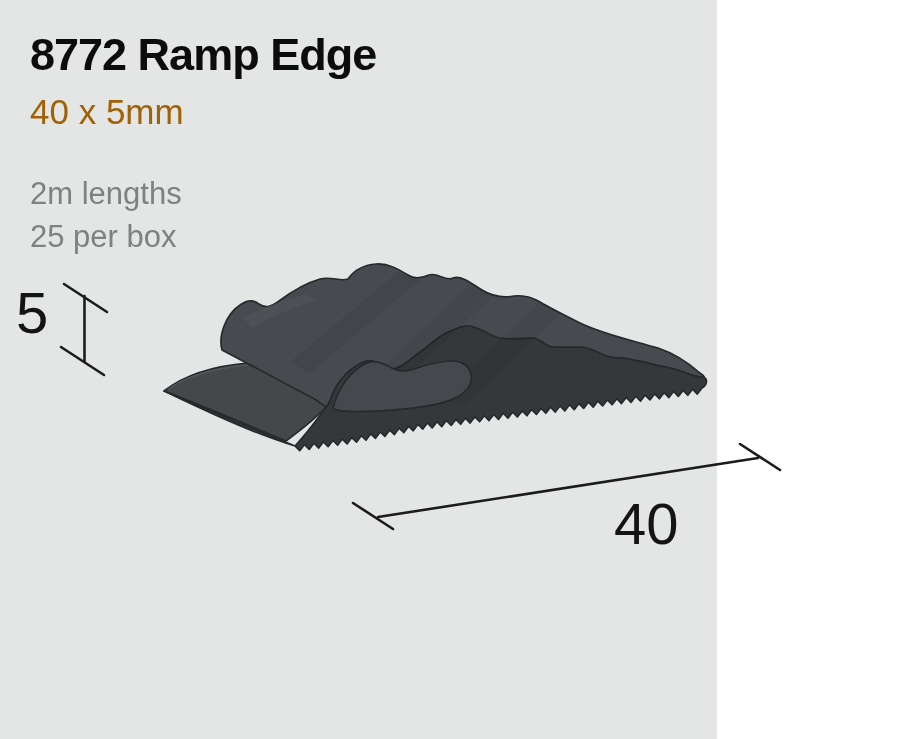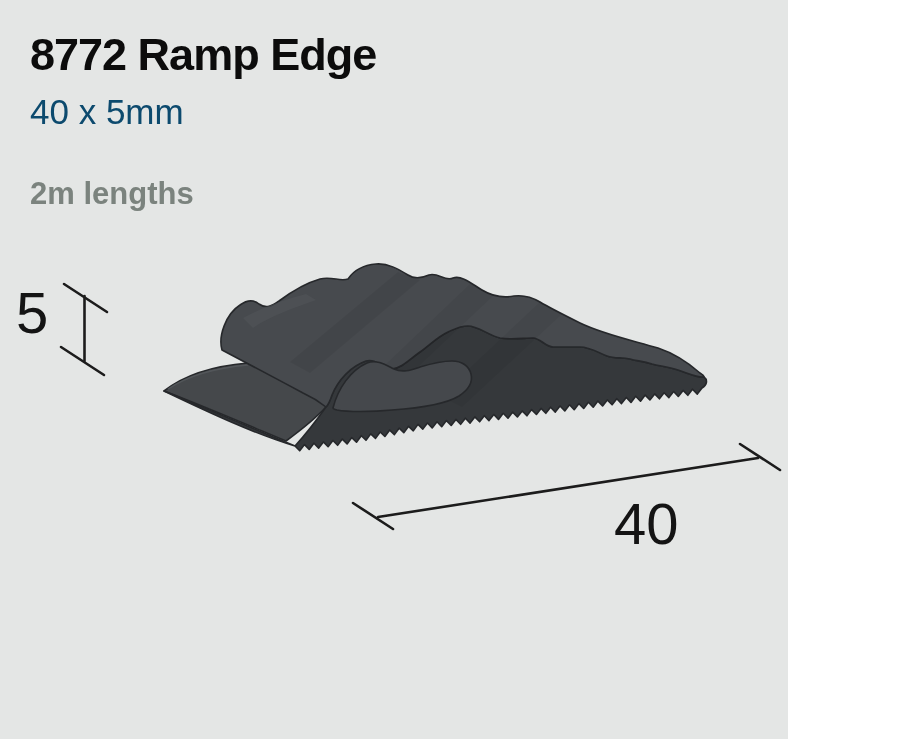--- a/index.html
+++ b/index.html
@@ -5,21 +5,21 @@
   html, body {
     margin: 0;
     padding: 0;
     width: 900px;
     height: 739px;
     overflow: hidden;
     font-family: "Liberation Sans", sans-serif;
   }
   .canvas {
     position: relative;
-    width: 788px;
+    width: 717px;
     height: 739px;
     background: #e4e6e5;
   }
   .page-title {
     position: absolute;
     left: 30px;
     top: 30px;
     font-size: 45px;
     line-height: 1.1;
     font-weight: bold;
@@ -27,30 +27,30 @@
     color: #0c0c0c;
     white-space: nowrap;
   }
   .page-subtitle {
     position: absolute;
     left: 30px;
     top: 93px;
     font-size: 35px;
     line-height: 1.1;
     font-weight: 400;
-    color: #0c4a6e;
+    color: #a16207;
     white-space: nowrap;
   }
   .specs {
     position: absolute;
     left: 30px;
     top: 172px;
     font-size: 31px;
     line-height: 43px;
-    font-weight: 700;
+    font-weight: 400;
     color: #7b837e;
     white-space: nowrap;
   }
   .dim-label {
     position: absolute;
     font-size: 58px;
     line-height: 58px;
     font-weight: 400;
     color: #141414;
     white-space: nowrap;
@@ -68,20 +68,21 @@
 </head>
 <body>
 
 <div class="canvas">
 
   <div class="page-title">8772 Ramp Edge</div>
   <div class="page-subtitle">40 x 5mm</div>
 
   <div class="specs">
     <div>2m lengths</div>
+    <div>25 per box</div>
   </div>
 
   <svg class="illustration" viewBox="0 0 900 739">
 
     <path stroke="#26282b" stroke-width="1.6" stroke-linejoin="round" d="M164,391 C183,376 212,366 248,363 L335,361 L335,404
              C331,405 328,406 326,407
              C315,419 301,430 286,441
              C243,423 201,405 164,391 Z" fill="#45484b"></path>
 
     <path fill="none" stroke="#565a5e" stroke-width="1.4" opacity="0.8" d="M168,389 C186,377 214,368 248,365"></path>

